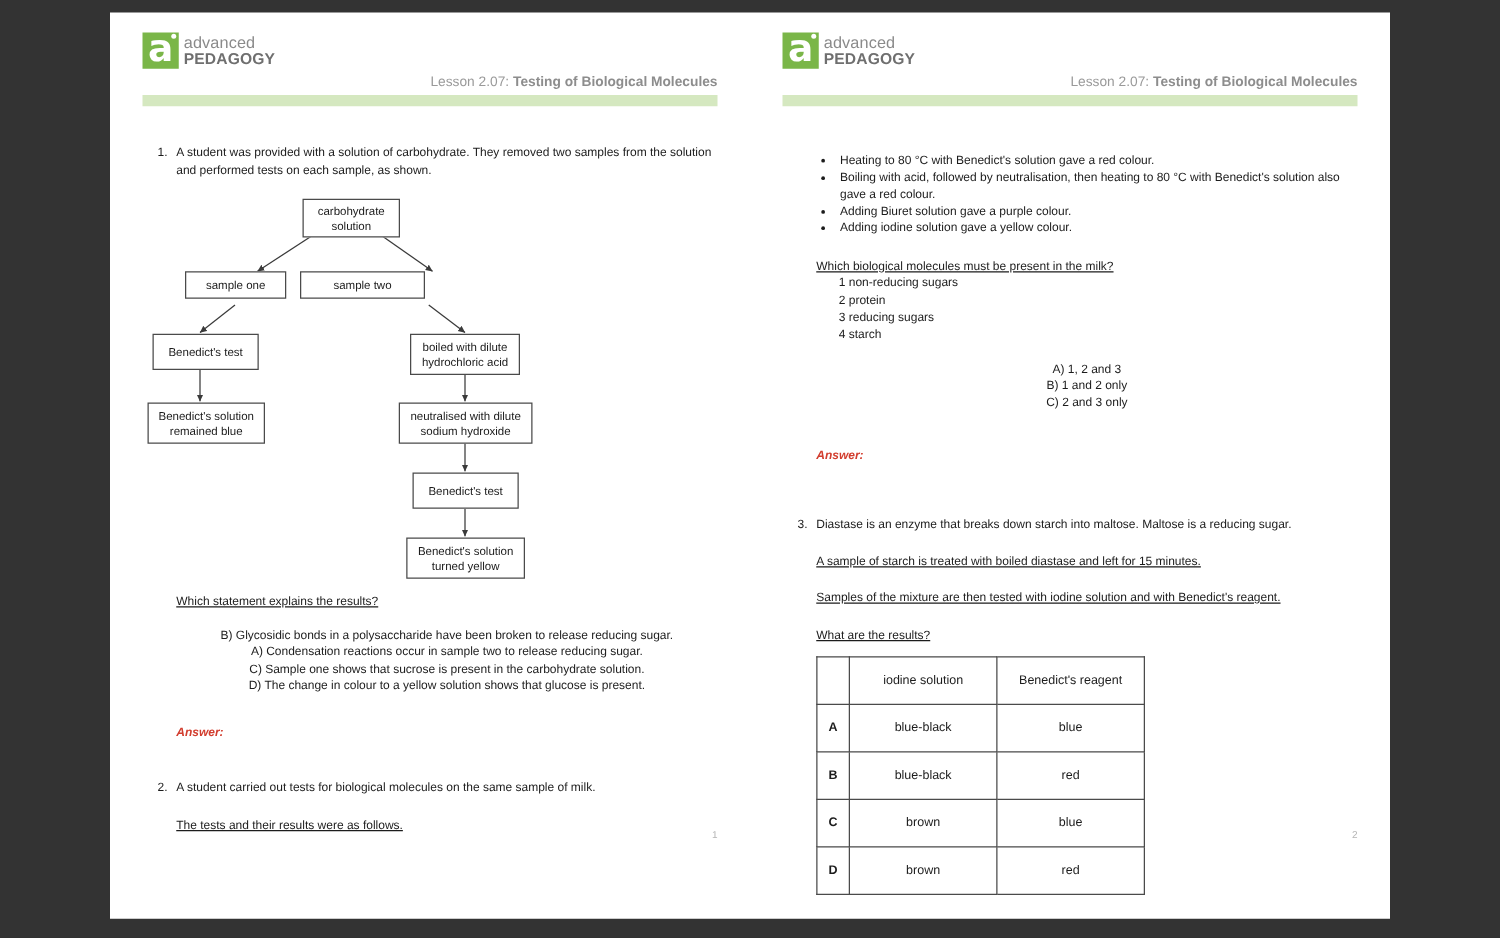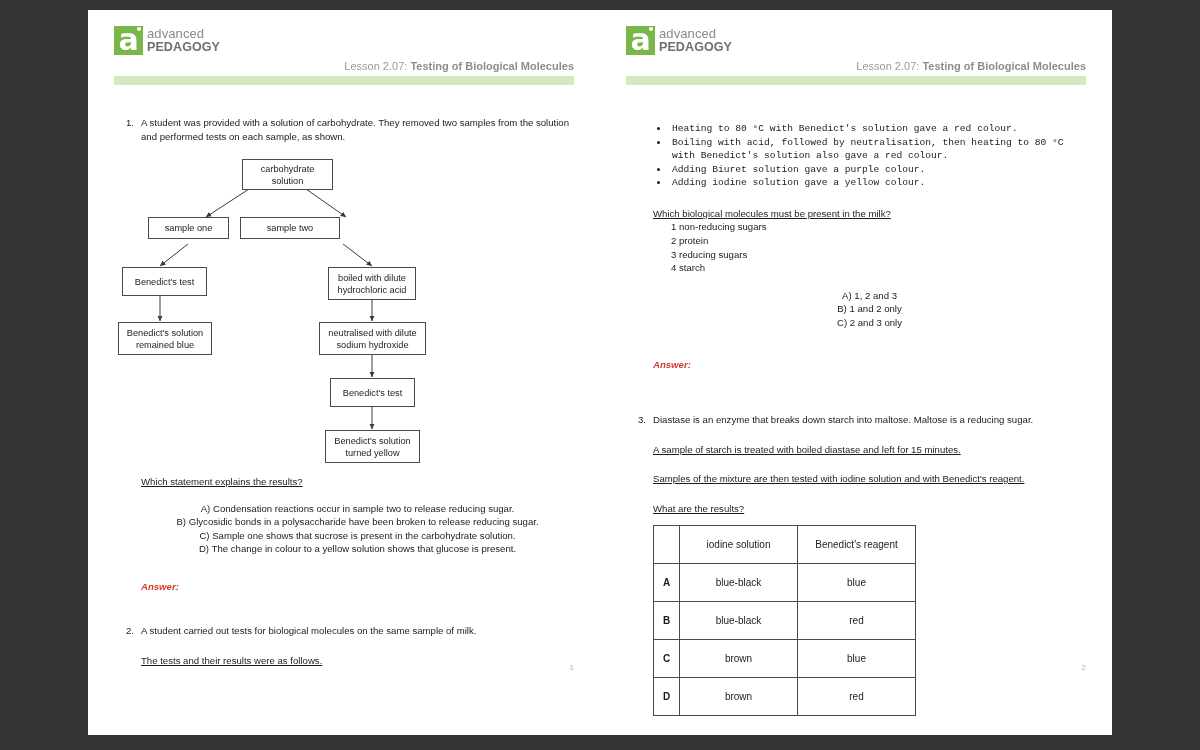--- a/index.html
+++ b/index.html
@@ -97,21 +97,21 @@
     color: #d23d2e;
     font-weight: 700;
     font-size: 9.6px;
     font-style: italic;
   }
 
   ul.bullets {
     margin: 0; padding: 0 0 0 16px;
     font-size: 9.6px; line-height: 13.6px;
   }
-  ul.bullets li { margin: 0 0 0 0; padding-left: 3px; font-family: Liberation Mono, monospace; }
+  ul.bullets li { margin: 0 0 0 0; padding-left: 3px; }
 
   .pgnum {
     position: absolute;
     bottom: 63px;
     font-size: 8px;
     color: #b5b5b5;
   }
   #page-left .pgnum  { right: 26px; }
   #page-right .pgnum { right: 26px; }
 
@@ -200,21 +200,21 @@
 
             <line x1="46" y1="145" x2="46" y2="170" stroke="#3a3a3a" stroke-width="1" marker-end="url(#ah)"></line>
 
             <line x1="258" y1="149" x2="258" y2="170" stroke="#3a3a3a" stroke-width="1" marker-end="url(#ah)"></line>
 
             <line x1="258" y1="203" x2="258" y2="226" stroke="#3a3a3a" stroke-width="1" marker-end="url(#ah)"></line>
 
             <line x1="258" y1="256" x2="258" y2="278" stroke="#3a3a3a" stroke-width="1" marker-end="url(#ah)"></line>
           </svg>
 
-          <div class="fbox" style="left:128px; top:8px; width:91px; height:31px;">
+          <div class="fbox" style="left:128px; top:8px; width:78px; height:31px;">
             <span style="white-space:pre-line;">carbohydrate
 solution</span>
           </div>
 
           <div class="fbox" style="left:34px; top:66px; width:81px; height:22px;">
             <span style="white-space:pre-line;">sample one</span>
           </div>
 
           <div class="fbox" style="left:126px; top:66px; width:100px; height:22px;">
             <span style="white-space:pre-line;">sample two</span>
@@ -245,22 +245,22 @@
 
           <div class="fbox" style="left:211px; top:279px; width:95px; height:33px;">
             <span style="white-space:pre-line;">Benedict's solution
 turned yellow</span>
           </div>
         </div>
 
         <div class="qtext para" style="margin-top:14px;">Which statement explains the results?</div>
 
         <div class="qtext optlist">
+          <div class="opt">B) Glycosidic bonds in a polysaccharide have been broken to release reducing sugar.</div>
           <div class="opt">A) Condensation reactions occur in sample two to release reducing sugar.</div>
-          <div class="opt">B) Glycosidic bonds in a polysaccharide have been broken to release reducing sugar.</div>
           <div class="opt">C) Sample one shows that sucrose is present in the carbohydrate solution.</div>
           <div class="opt">D) The change in colour to a yellow solution shows that glucose is present.</div>
         </div>
 
         <div class="qtext answer" style="margin-top:24px;">Answer:</div>
       </div>
 
       <div class="qblock" style="margin-top:31px;">
         <div class="qnum">2.</div>
         <div class="qtext">A student carried out tests for biological molecules on the same sample of milk.</div>

